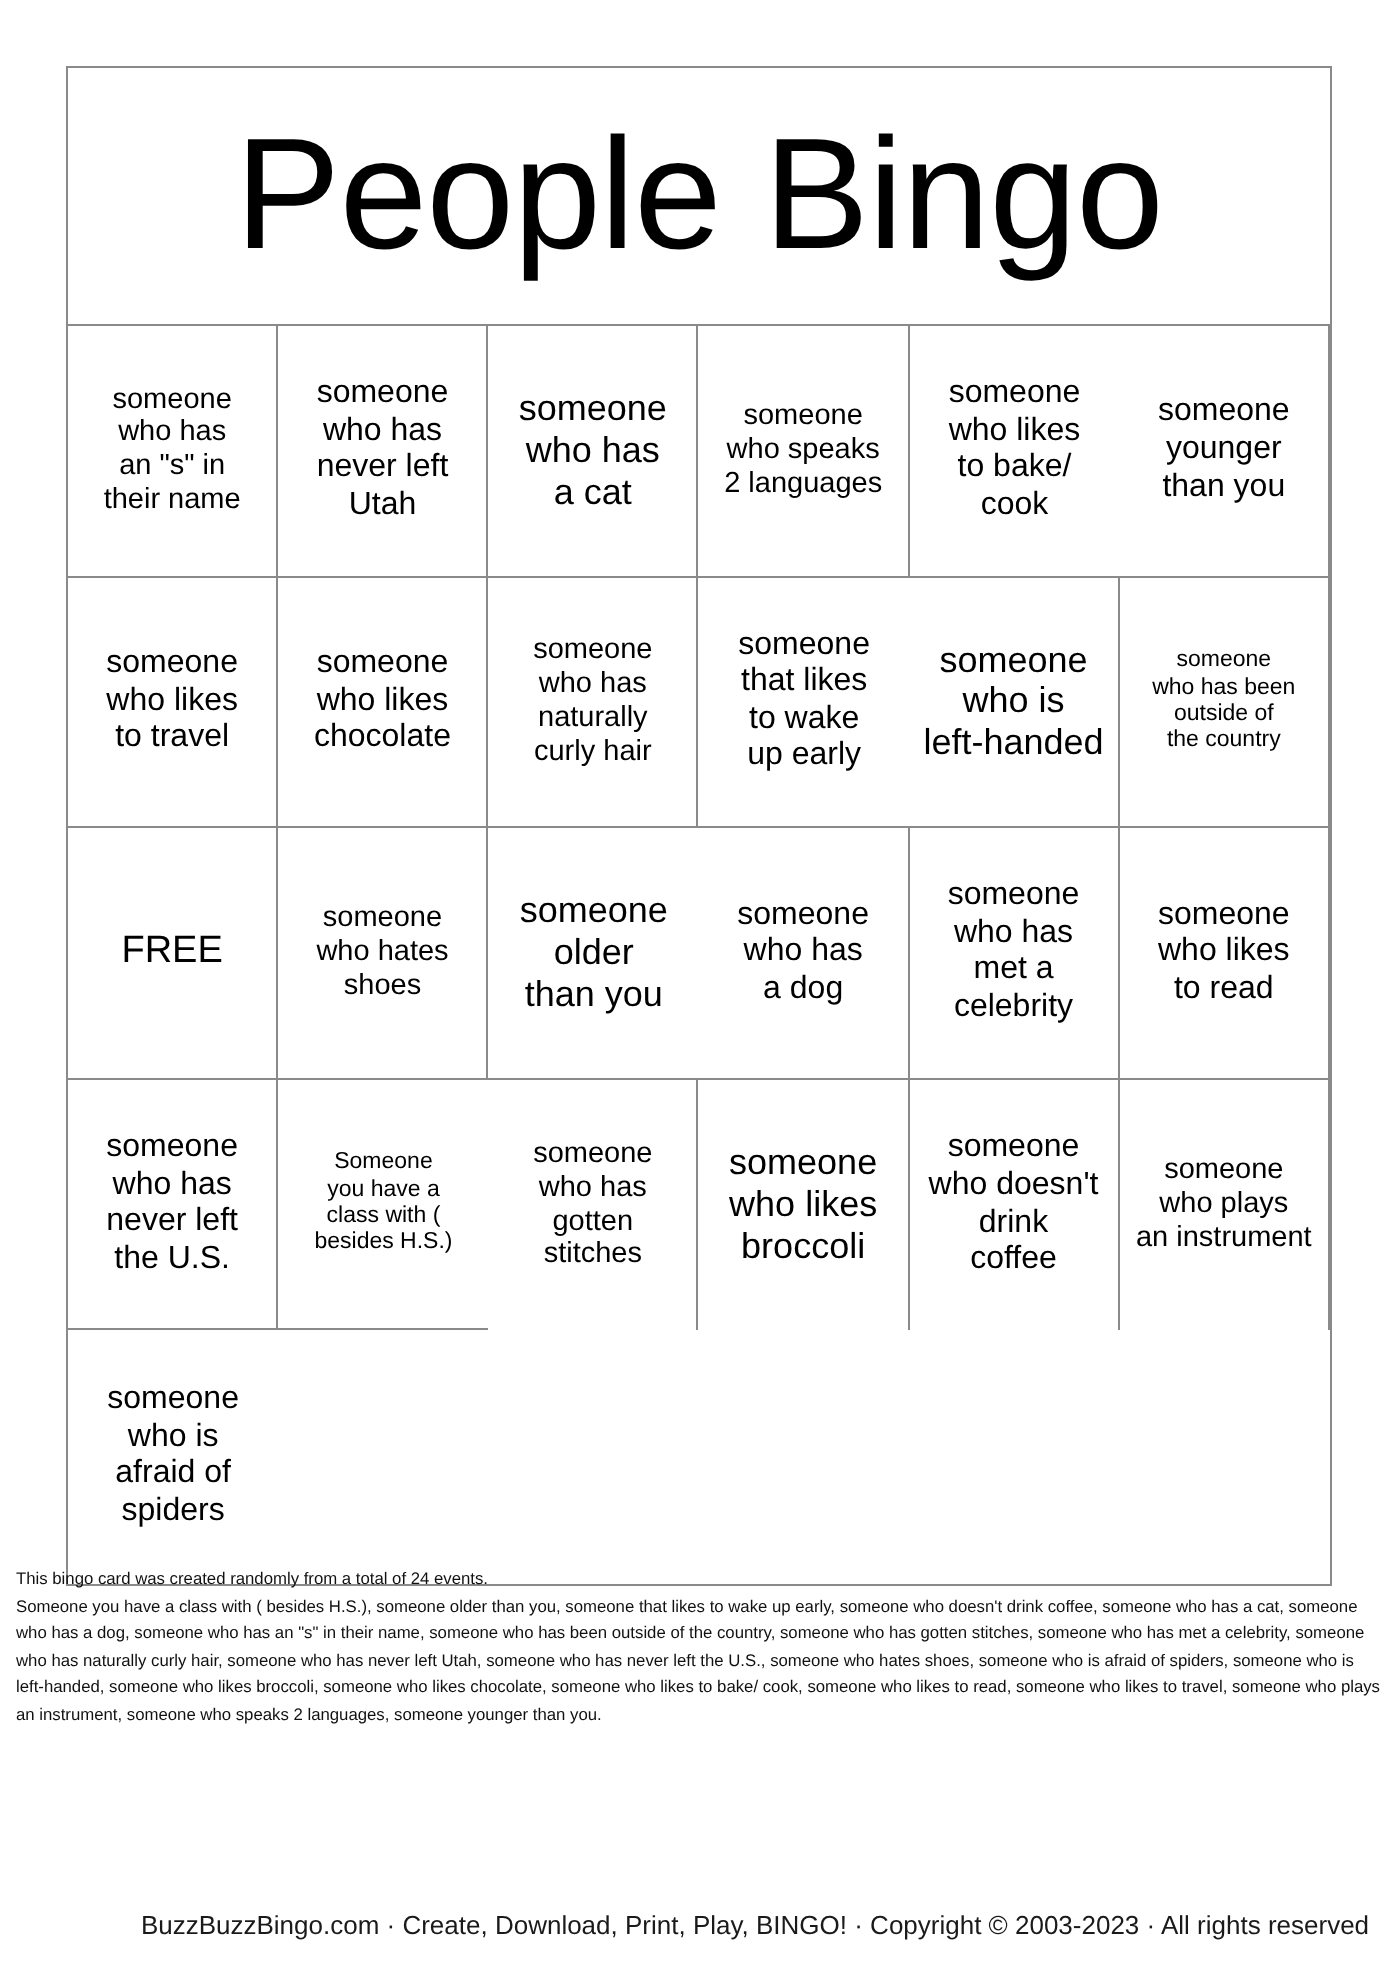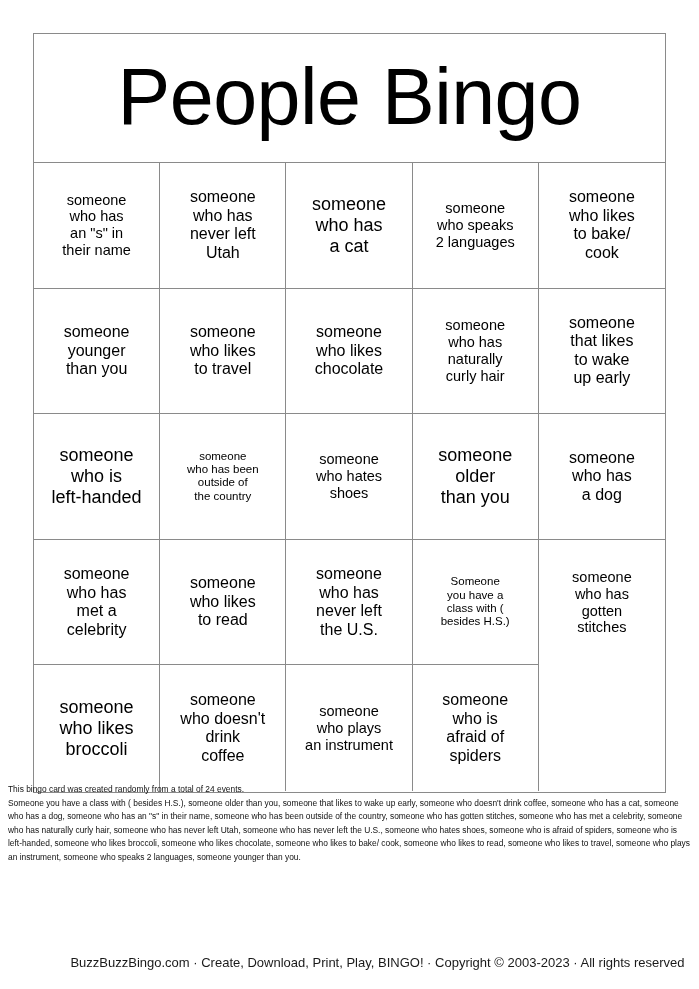--- a/index.html
+++ b/index.html
@@ -48,21 +48,21 @@
     font-size: 79px;
     line-height: 1;
     font-weight: 400;
     letter-spacing: -0.5px;
     white-space: nowrap;
     transform: translateY(-2px);
   }
 
   .grid {
     display: grid;
-    grid-template-columns: repeat(5, 1fr);
+    grid-template-columns: repeat(6, 1fr);
     grid-template-rows: repeat(5, 125.6px);
   }
 
   .cell {
     box-sizing: border-box;
     border-right: 1px solid #8a8a8a;
     border-bottom: 1px solid #8a8a8a;
     display: flex;
     align-items: center;
     justify-content: center;
@@ -181,20 +181,23 @@
           <span class="cell-text">someone
 who is
 left-handed</span>
         </div>
         <div class="cell fs-xs">
           <span class="cell-text">someone
 who has been
 outside of
 the country</span>
         </div>
+        <div class="cell fs-free">
+          <span class="cell-text">FREE</span>
+        </div>
         <div class="cell fs-s">
           <span class="cell-text">someone
 who hates
 shoes</span>
         </div>
         <div class="cell fs-l">
           <span class="cell-text">someone
 older
 than you</span>
         </div>

